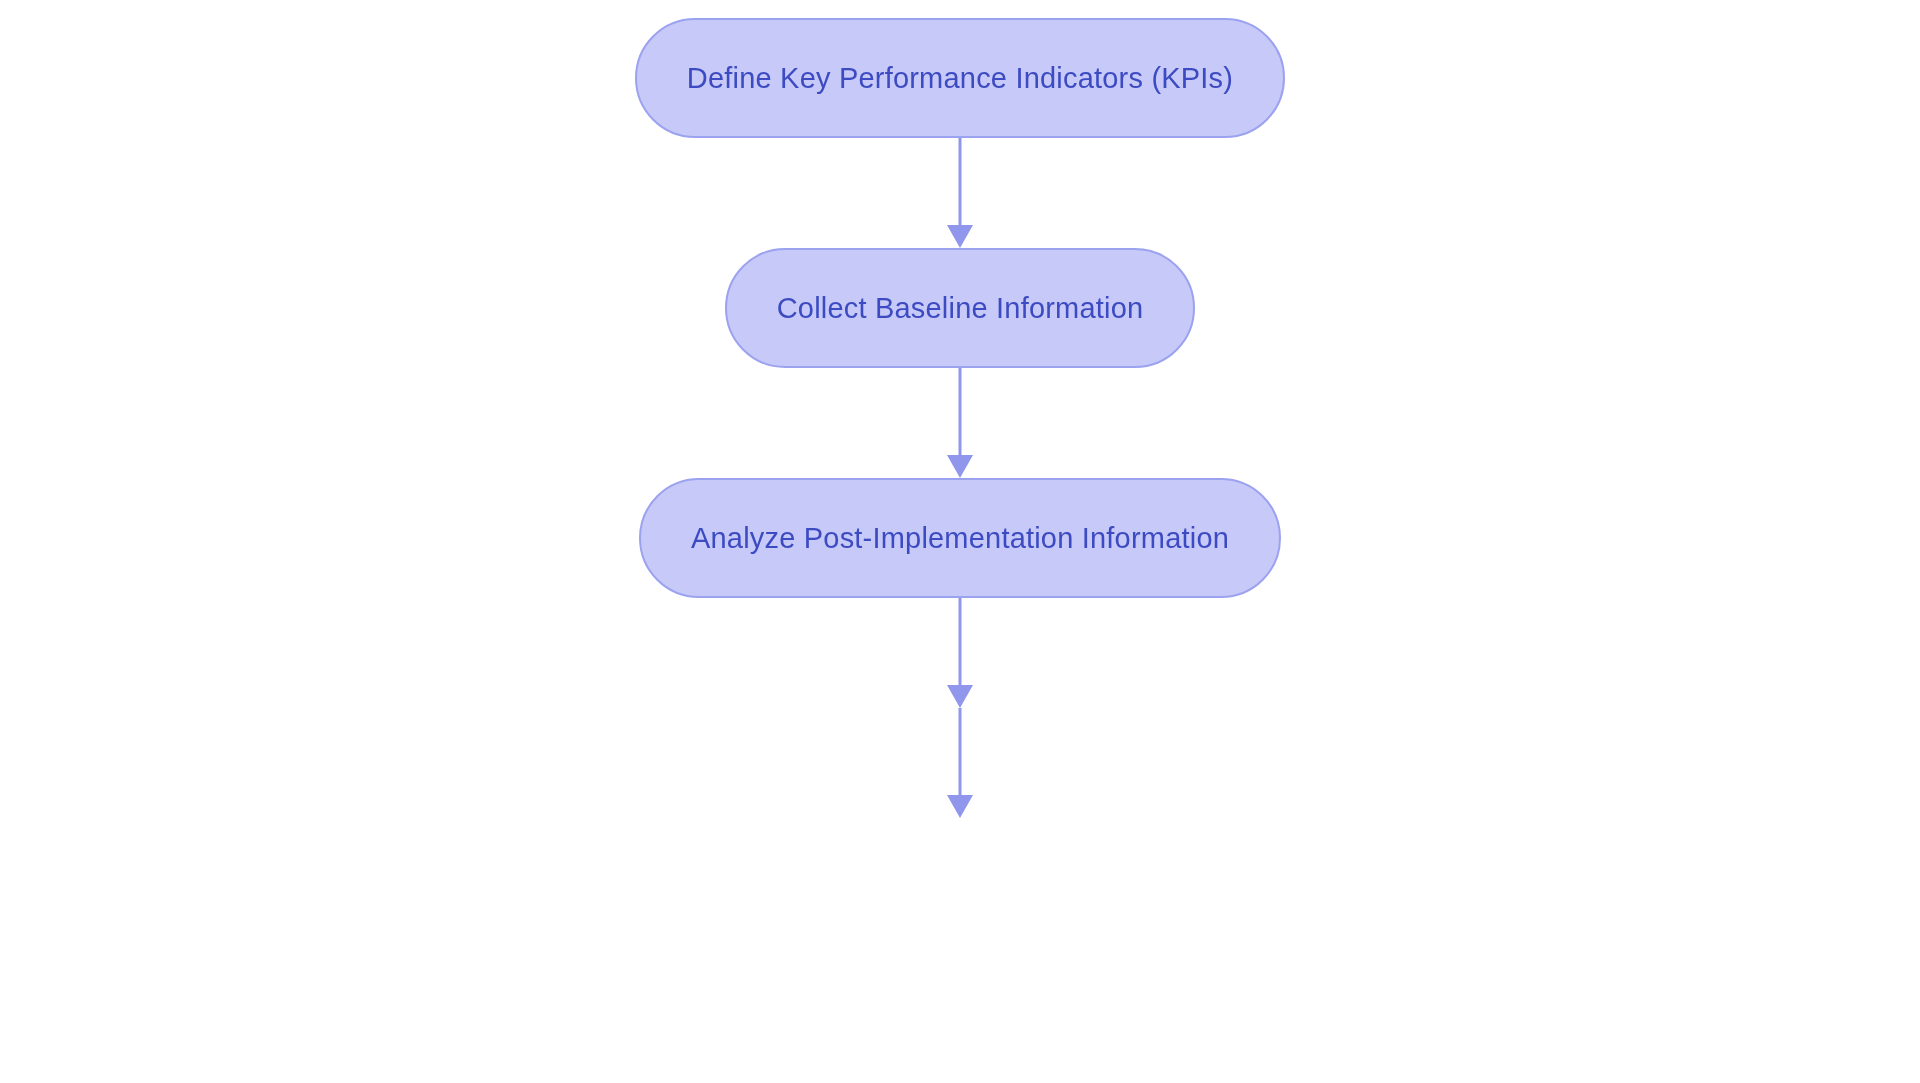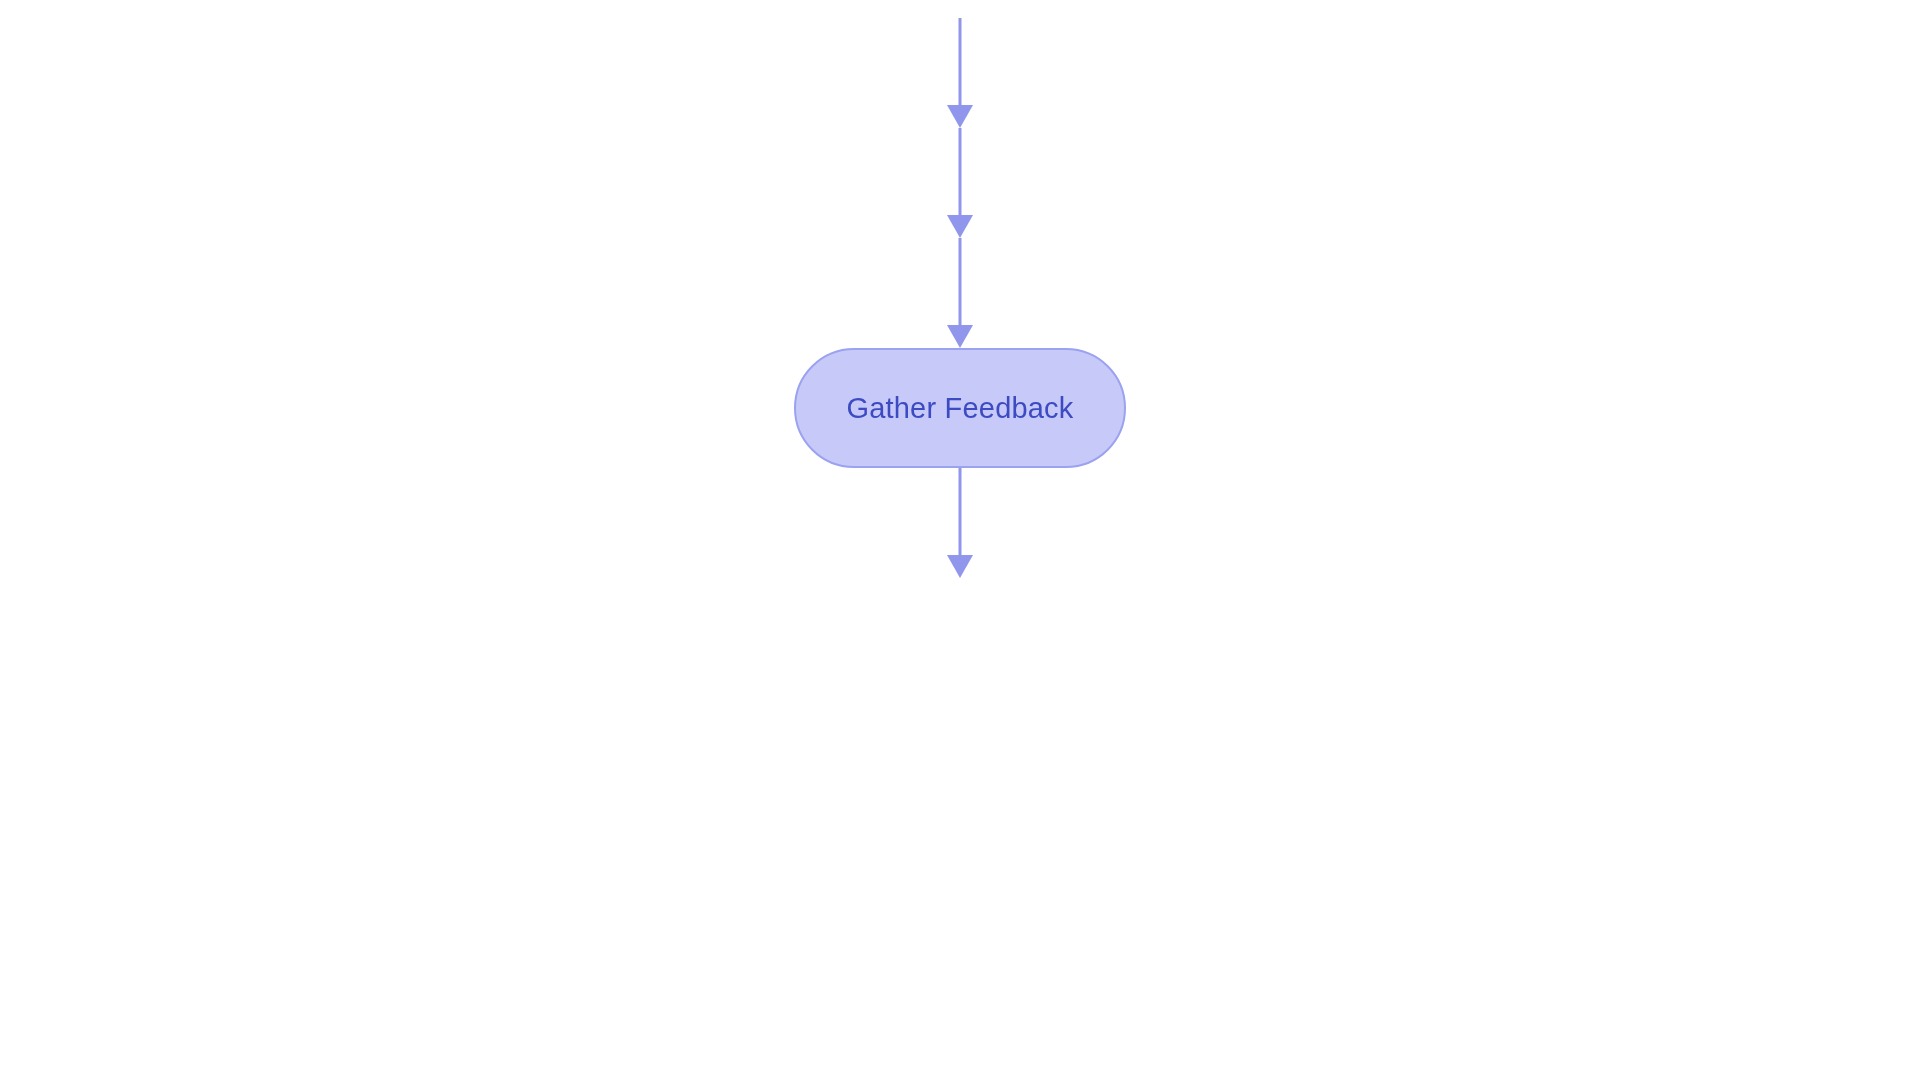--- a/index.html
+++ b/index.html
@@ -67,42 +67,48 @@
     border-right: 13px solid transparent;
     border-top: 23px solid var(--arrow);
   }
 </style>
 </head>
 <body style="background: rgb(255, 255, 255);">
 
 <div class="canvas">
   <div class="flow">
 
+    <div class="node">
+      <span>Define Key Performance Indicators (KPIs)</span>
+    </div>
+
+    <div class="edge">
+      <div class="shaft"></div>
+      <div class="head"></div>
+    </div>
+
+    <div class="node">
+      <span>Collect Baseline Information</span>
+    </div>
+
+    <div class="edge">
+      <div class="shaft"></div>
+      <div class="head"></div>
+    </div>
+
+    <div class="node">
+      <span>Analyze Post-Implementation Information</span>
+    </div>
 
     <div class="edge">
       <div class="shaft"></div>
       <div class="head"></div>
     </div>
 
 
     <div class="edge">
       <div class="shaft"></div>
       <div class="head"></div>
     </div>
 
 
-    <div class="edge">
-      <div class="shaft"></div>
-      <div class="head"></div>
-    </div>
-
-    <div class="node">
-      <span>Gather Feedback</span>
-    </div>
-
-    <div class="edge">
-      <div class="shaft"></div>
-      <div class="head"></div>
-    </div>
-
-
   </div>
 </div>
 
 </body></html>

